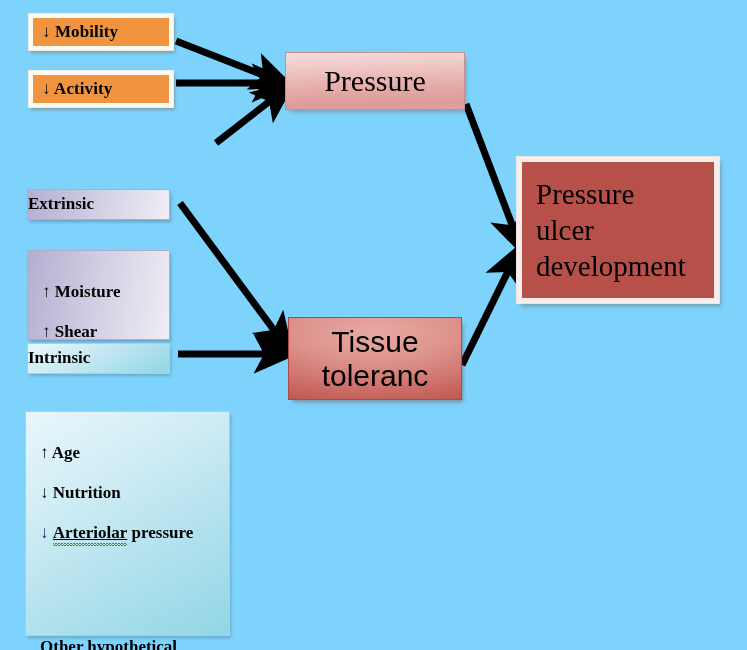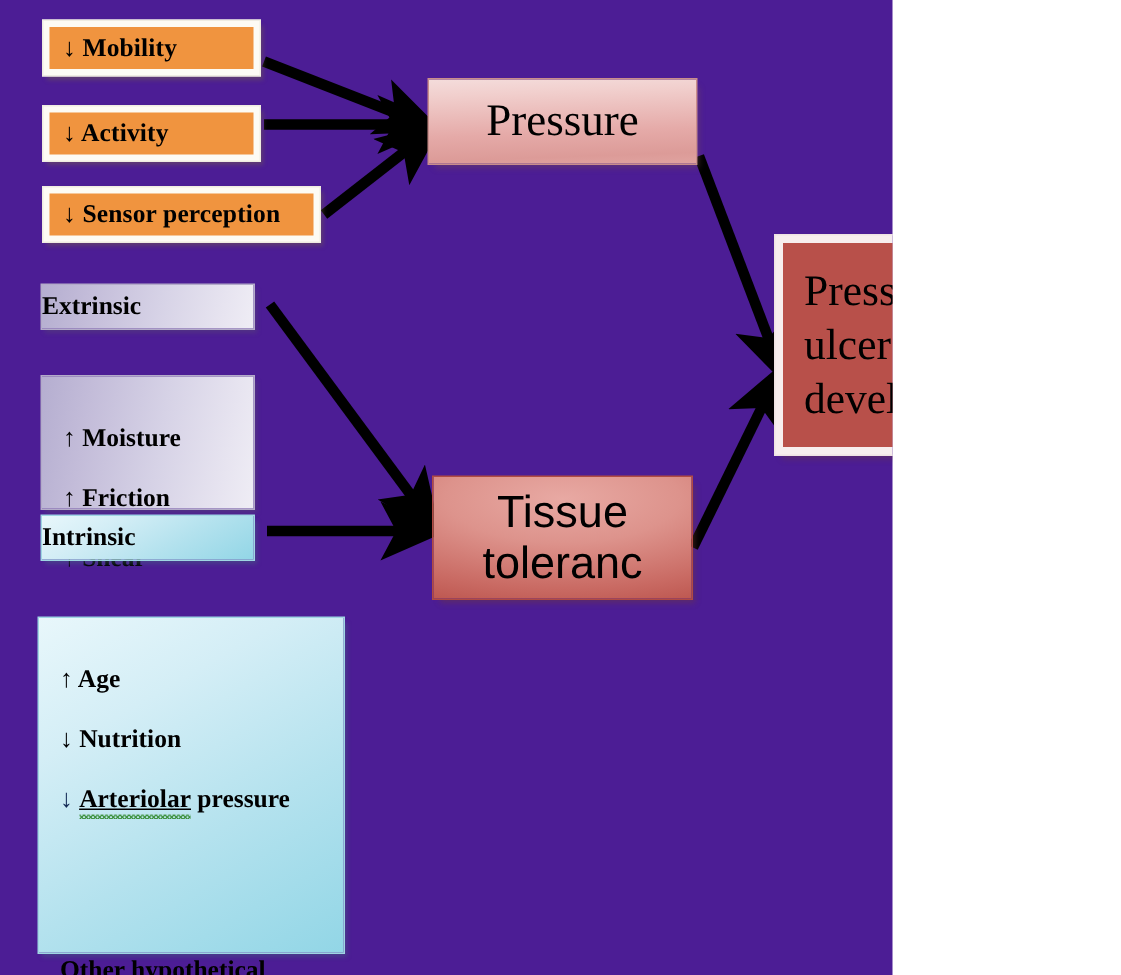--- a/index.html
+++ b/index.html
@@ -5,23 +5,23 @@
   html, body {
     margin: 0;
     padding: 0;
     background: #ffffff;
   }
   body {
     font-family: "Liberation Serif", "DejaVu Serif", serif;
   }
   #canvas {
     position: relative;
-    width: 595px;
+    width: 747px;
     height: 650px;
-    background: #4c1d95;
+    background: #7dd3fc;
     overflow: hidden;
   }
 
   
   .node {
     position: absolute;
     box-sizing: border-box;
     font-family: "Liberation Serif", "DejaVu Serif", serif;
     font-weight: bold;
     color: #000000;
@@ -199,31 +199,27 @@
   </svg>
 
   <div class="orange-frame" style="left:28px; top:13px; width:146px; height:38px;">
     <div class="inner">↓ Mobility</div>
   </div>
 
   <div class="orange-frame" style="left:28px; top:70px; width:146px; height:38px;">
     <div class="inner">↓ Activity</div>
   </div>
 
-  <div class="orange-frame" style="left:28px; top:124px; width:186px; height:38px;">
-    <div class="inner">↓ Sensor perception</div>
-  </div>
 
   <div class="node purple label-box" style="left:27px; top:189px; width:143px; height:31px;">
     <span>Extrinsic</span>
   </div>
 
   <div class="node purple list-box" style="left:27px; top:235px; width:143px; height:90px;">
     <div class="row">↑ Moisture</div>
-    <div class="row">↑ Friction</div>
     <div class="row">↑ Shear</div>
   </div>
 
   <div class="node cyan label-box" style="left:27px; top:343px; width:143px; height:31px;">
     <span>Intrinsic</span>
   </div>
 
   <div class="node cyan list-box" style="left:25px; top:396px; width:205px; height:225px;">
     <div class="row">↑ Age</div>
     <div class="row">↓ Nutrition</div>

